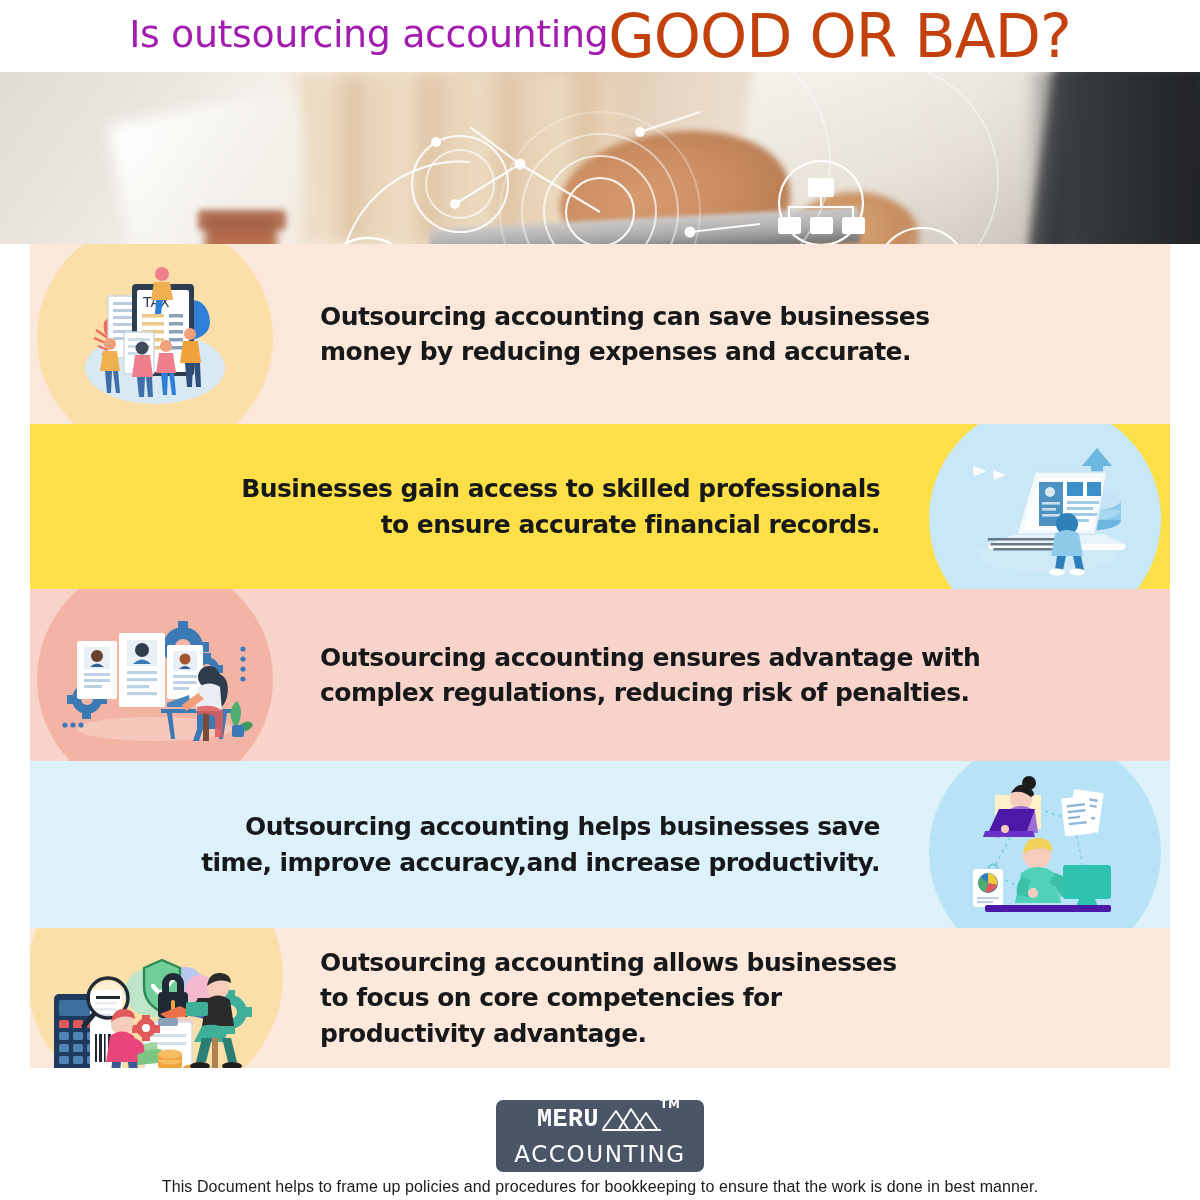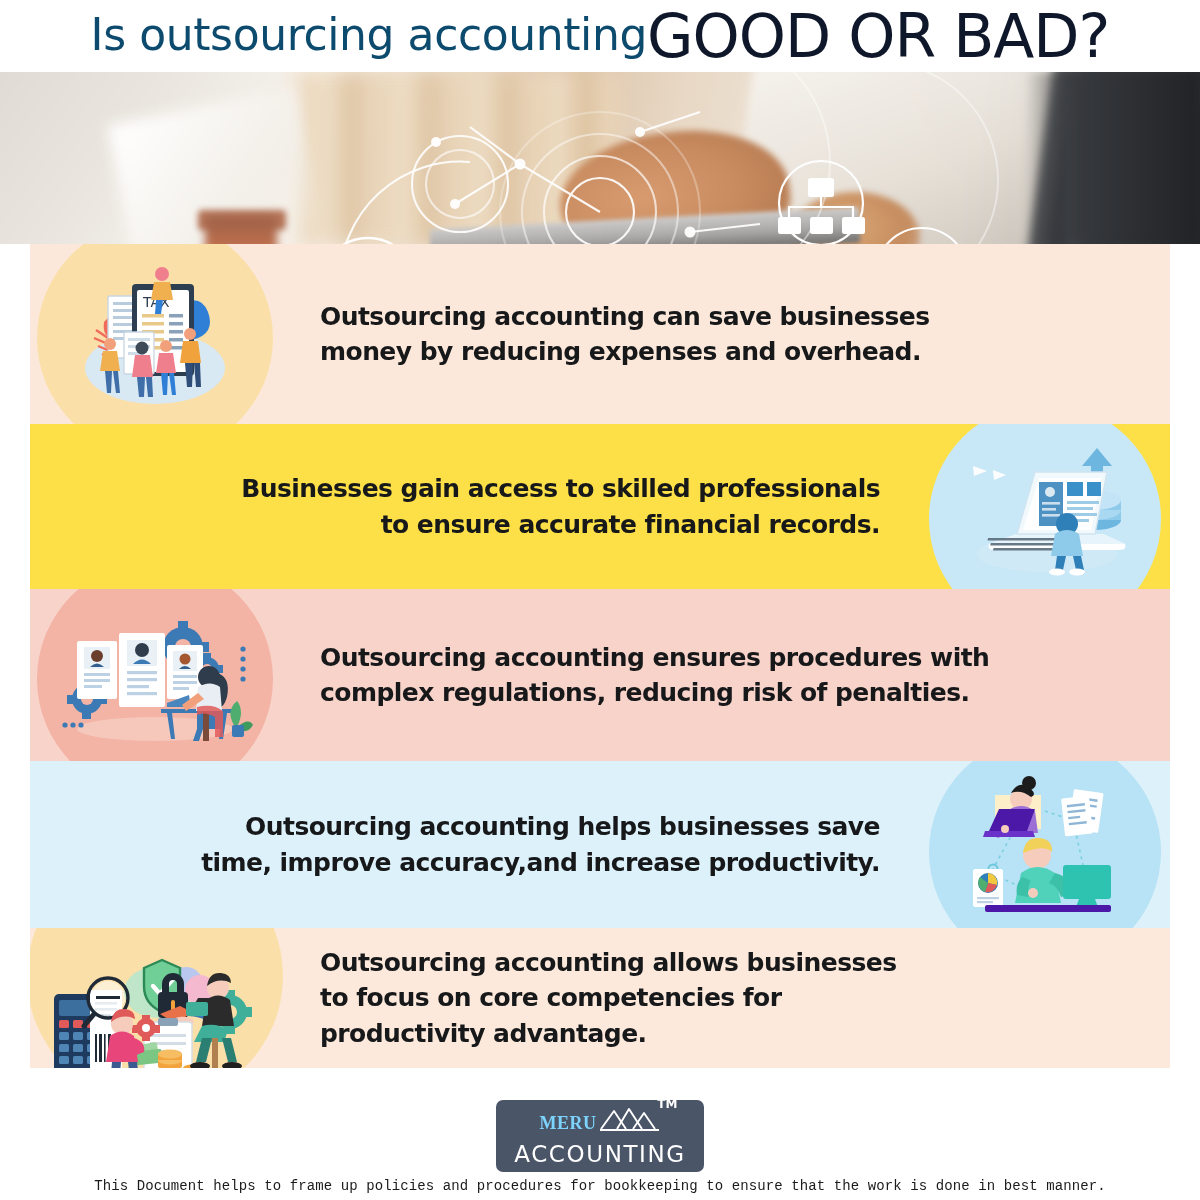--- a/index.html
+++ b/index.html
@@ -13,28 +13,28 @@
   .page { position: relative; width: 1200px; height: 1200px; background: #fff; }
 
   
   .header {
     height: 72px; width: 1200px;
     display: flex; align-items: center; justify-content: center;
     background: #ffffff;
     white-space: nowrap;
   }
   .title-lead {
-    font-size: 44px; font-weight: 400; letter-spacing: -0.4px;
-    color: #0c4a6e;
+    font-size: 38px; font-weight: 400; letter-spacing: -0.4px;
+    color: #a21caf;
     font-family: "DejaVu Sans", sans-serif;
     position: relative; top: -2px;
   }
   .title-strong {
     font-size: 60px; font-weight: 400; letter-spacing: -1px;
-    color: #0f172a;
+    color: #c2410c;
     font-family: "DejaVu Sans", sans-serif;
     line-height: .9;
   }
 
   
   .hero {
     position: relative; width: 1200px; height: 172px; overflow: hidden;
     background: linear-gradient(100deg,#e3dfdb 0%,#efe7dd 14%,#f6efe6 26%,#e9d9c6 38%,#ddc6ac 47%,#e8d8c5 56%,#efe6da 68%,#cfc9c5 80%,#3a3d41 88%,#26282b 100%);
   }
   
@@ -139,35 +139,35 @@
     position: absolute; left: 0; top: 1100px; width: 1200px; height: 100px;
     display: flex; flex-direction: column; align-items: center; background: #fff;
   }
   .logo {
     width: 208px; height: 72px; background: #4a5568; border-radius: 7px;
     display: flex; flex-direction: column; align-items: center; justify-content: center;
     padding-top: 2px; position: relative;
   }
   .logo-top { display: flex; align-items: flex-end; gap: 2px; position: relative; }
   .logo-meru {
-    font-family: Liberation Serif, serif; font-weight: bold;
-    font-size: 18px; color: #7dd3fc; letter-spacing: .5px; line-height: 1;
+    font-family: Liberation Mono, monospace; font-weight: bold;
+    font-size: 25px; color: #ffffff; letter-spacing: .5px; line-height: 1;
   }
   .logo-tm {
     position: absolute; right: -17px; top: -9px;
     font-family: "DejaVu Sans", sans-serif; font-size: 12px; color: #ffffff; font-weight: bold;
   }
   .logo-acc {
     font-family: "DejaVu Sans", sans-serif; font-size: 23px; color: #ffffff;
     letter-spacing: 1.6px; line-height: 1.15; margin-top: 9px;
   }
   .caption {
     margin-top: 6px;
-    font-family: Liberation Mono, monospace;
-    font-size: 14px; color: #1b1b1b; text-align: right; letter-spacing: .1px;
+    font-family: Liberation Sans, sans-serif;
+    font-size: 16px; color: #1b1b1b; text-align: right; letter-spacing: .1px;
   }
 </style>
 </head>
 <body>
 
 <div class="page">
 
   <div class="header">
     <span class="title-lead">Is outsourcing accounting</span>
     <span class="title-strong">GOOD OR BAD?</span>
@@ -309,21 +309,21 @@
           </g>
           <g>
             <circle cx="92" cy="14" r="7" fill="#f07f8e"></circle>
               <path d="M84 22 h16 l3 18 h-22z" fill="#f0b04f"></path>
               <path d="M86 40 l-1 14 h6 l2 -14z" fill="#2f7fd6"></path>
           </g>
         </svg>
       </div>
       <div class="copy align-left">
         <p><span>Outsourcing accounting can save businesses</span><br>
-           <span>money by reducing expenses and overhead.</span></p>
+           <span>money by reducing expenses and accurate.</span></p>
       </div>
     </div>
 
     <div class="row r2 img-right">
       <div class="copy align-right">
         <p><span>Businesses gain access to skilled professionals</span><br>
            <span>to ensure accurate financial records.</span></p>
       </div>
       <div class="art">
         <div class="arch"></div>
@@ -474,21 +474,21 @@
               <circle cx="16" cy="118" r="2.6"></circle>
               <circle cx="24" cy="118" r="2.6"></circle>
             <circle cx="186" cy="42" r="2.6"></circle>
               <circle cx="186" cy="52" r="2.6"></circle>
               <circle cx="186" cy="62" r="2.6"></circle>
               <circle cx="186" cy="72" r="2.6"></circle>
             </g>
         </svg>
       </div>
       <div class="copy align-left">
-        <p><span>Outsourcing accounting ensures procedures with</span><br>
+        <p><span>Outsourcing accounting ensures advantage with</span><br>
            <span>complex regulations, reducing risk of penalties.</span></p>
       </div>
     </div>
 
     <div class="row r4 img-right">
       <div class="copy align-right">
         <p><span>Outsourcing accounting helps businesses save</span><br>
            <span>time, improve accuracy,and increase productivity.</span></p>
       </div>
       <div class="art">

